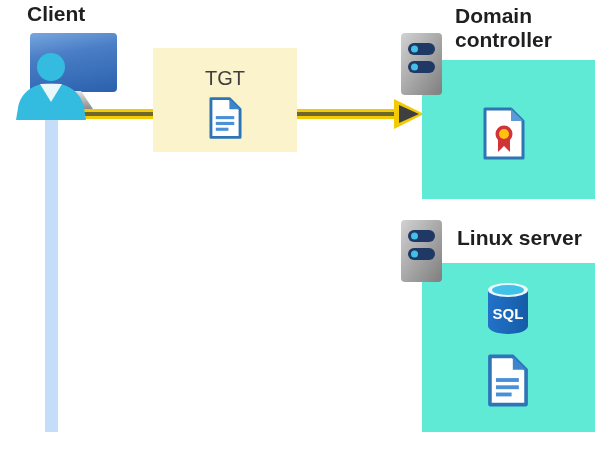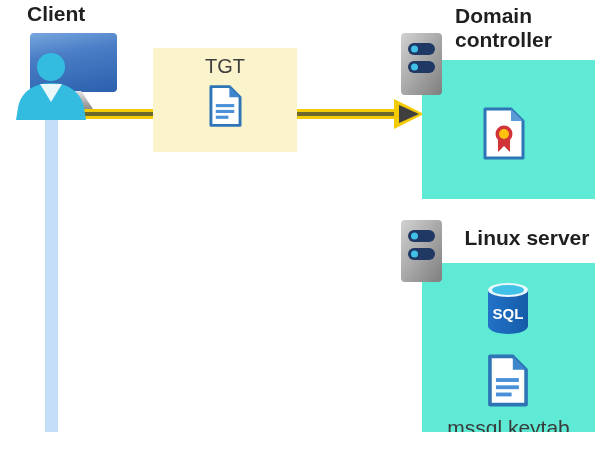--- a/index.html
+++ b/index.html
@@ -5,21 +5,21 @@
   html,body{margin:0;padding:0;background:#fff;}
   #canvas{
     position:relative;width:600px;height:432px;background:#fff;overflow:hidden;
     font-family:"Liberation Sans", sans-serif;
   }
   .abs{position:absolute;}
   .node-title{font-weight:bold;font-size:21px;color:#1f1f1f;line-height:1.12;}
   .sub-label{font-size:20px;color:#3f3f3f;}
   .panel{background:#5eead4;z-index:1;}
   .lifeline{background:#c4def9;z-index:0;}
-  .ticket-box{background:#fbf3cb;z-index:2;display:flex;justify-content:center;gap:26px;padding-top:7px;box-sizing:border-box;}
+  .ticket-box{background:#fbf3cb;z-index:2;display:flex;justify-content:center;gap:26px;padding-top:19px;box-sizing:border-box;}
   .ticket-item{display:flex;flex-direction:column;align-items:center;gap:6px;}
   .monitor{background:linear-gradient(170deg,#78a6de 0%,#4a7ec6 35%,#2a60ad 100%);border-radius:4px;z-index:1;}
   .stand{background:linear-gradient(180deg,#e3e3e3,#8a8a8a);clip-path:polygon(33% 0,67% 0,100% 100%,0 100%);z-index:1;}
   .person{z-index:3;}
   .arrow-svg{z-index:1;}
   .keytab-label{width:173px;text-align:center;font-size:21px;color:#3b3b3b;}
 </style>
 </head>
 <body>
 
@@ -77,21 +77,21 @@
         <stop offset="0" stop-color="#d2d2d2"></stop>
           <stop offset="1" stop-color="#7e7e7e"></stop>
       </linearGradient>
     </defs>
     <rect x="7" y="10" width="27" height="12" rx="6" fill="#203864"></rect>
     <circle cx="13.5" cy="16" r="3.5" fill="#41c0e8"></circle>
     <rect x="7" y="28" width="27" height="12" rx="6" fill="#203864"></rect>
     <circle cx="13.5" cy="34" r="3.5" fill="#41c0e8"></circle>
   </svg>
 
-  <div class="abs node-title" style="left:457px;top:226px;width:140px;text-align:center;">Linux server</div>
+  <div class="abs node-title" style="left:457px;top:226px;width:140px;">Linux server</div>
 
   <div class="abs panel" style="left:422px;top:263px;width:173px;height:192px;">
     <svg class="abs" style="left:64px;top:19px;" width="44" height="53" viewBox="0 0 44 53">
       <defs>
         <linearGradient id="sqlg" x1="0" y1="0" x2="1" y2="0">
           <stop offset="0" stop-color="#2272c8"></stop>
             <stop offset="1" stop-color="#155ca8"></stop>
         </linearGradient>
       </defs>
       <path d="M2 8 L2 44 C2 48.4 11 52 22 52 C33 52 42 48.4 42 44 L42 8 Z" fill="url(#sqlg)"></path>
@@ -99,21 +99,20 @@
       <ellipse cx="22" cy="8" rx="16" ry="5" fill="#41c0e8"></ellipse>
       <text x="22" y="37" text-anchor="middle" font-family="Liberation Sans, sans-serif" font-size="15" font-weight="bold" fill="#ffffff">SQL</text>
     </svg>
     <svg class="abs" style="left:65px;top:91px;" width="42" height="53" viewBox="0 0 34 44">
       <path d="M2 2 L21 2 L32 13 L32 42 L2 42 Z" fill="#ffffff" stroke="#2e75b6" stroke-width="3" stroke-linejoin="round"></path>
       <path d="M21 2 L21 13 L32 13 Z" fill="#3e86cc"></path>
       <rect x="7" y="20" width="19" height="3.2" fill="#4a90d9"></rect>
       <rect x="7" y="26" width="19" height="3.2" fill="#4a90d9"></rect>
       <rect x="7" y="32" width="13" height="3.2" fill="#4a90d9"></rect>
     </svg>
-    <div class="abs keytab-label" style="left:0;top:153px;">mssql.keytab</div>
   </div>
 
   <svg class="abs" style="left:401px;top:220px;z-index:3;" width="41" height="62" viewBox="0 0 41 62">
     <rect x="0" y="0" width="41" height="62" rx="4" fill="url(#srvg2)"></rect>
     <defs>
       <linearGradient id="srvg2" x1="0" y1="0" x2="1" y2="1">
         <stop offset="0" stop-color="#d2d2d2"></stop>
           <stop offset="1" stop-color="#7e7e7e"></stop>
       </linearGradient>
     </defs>

